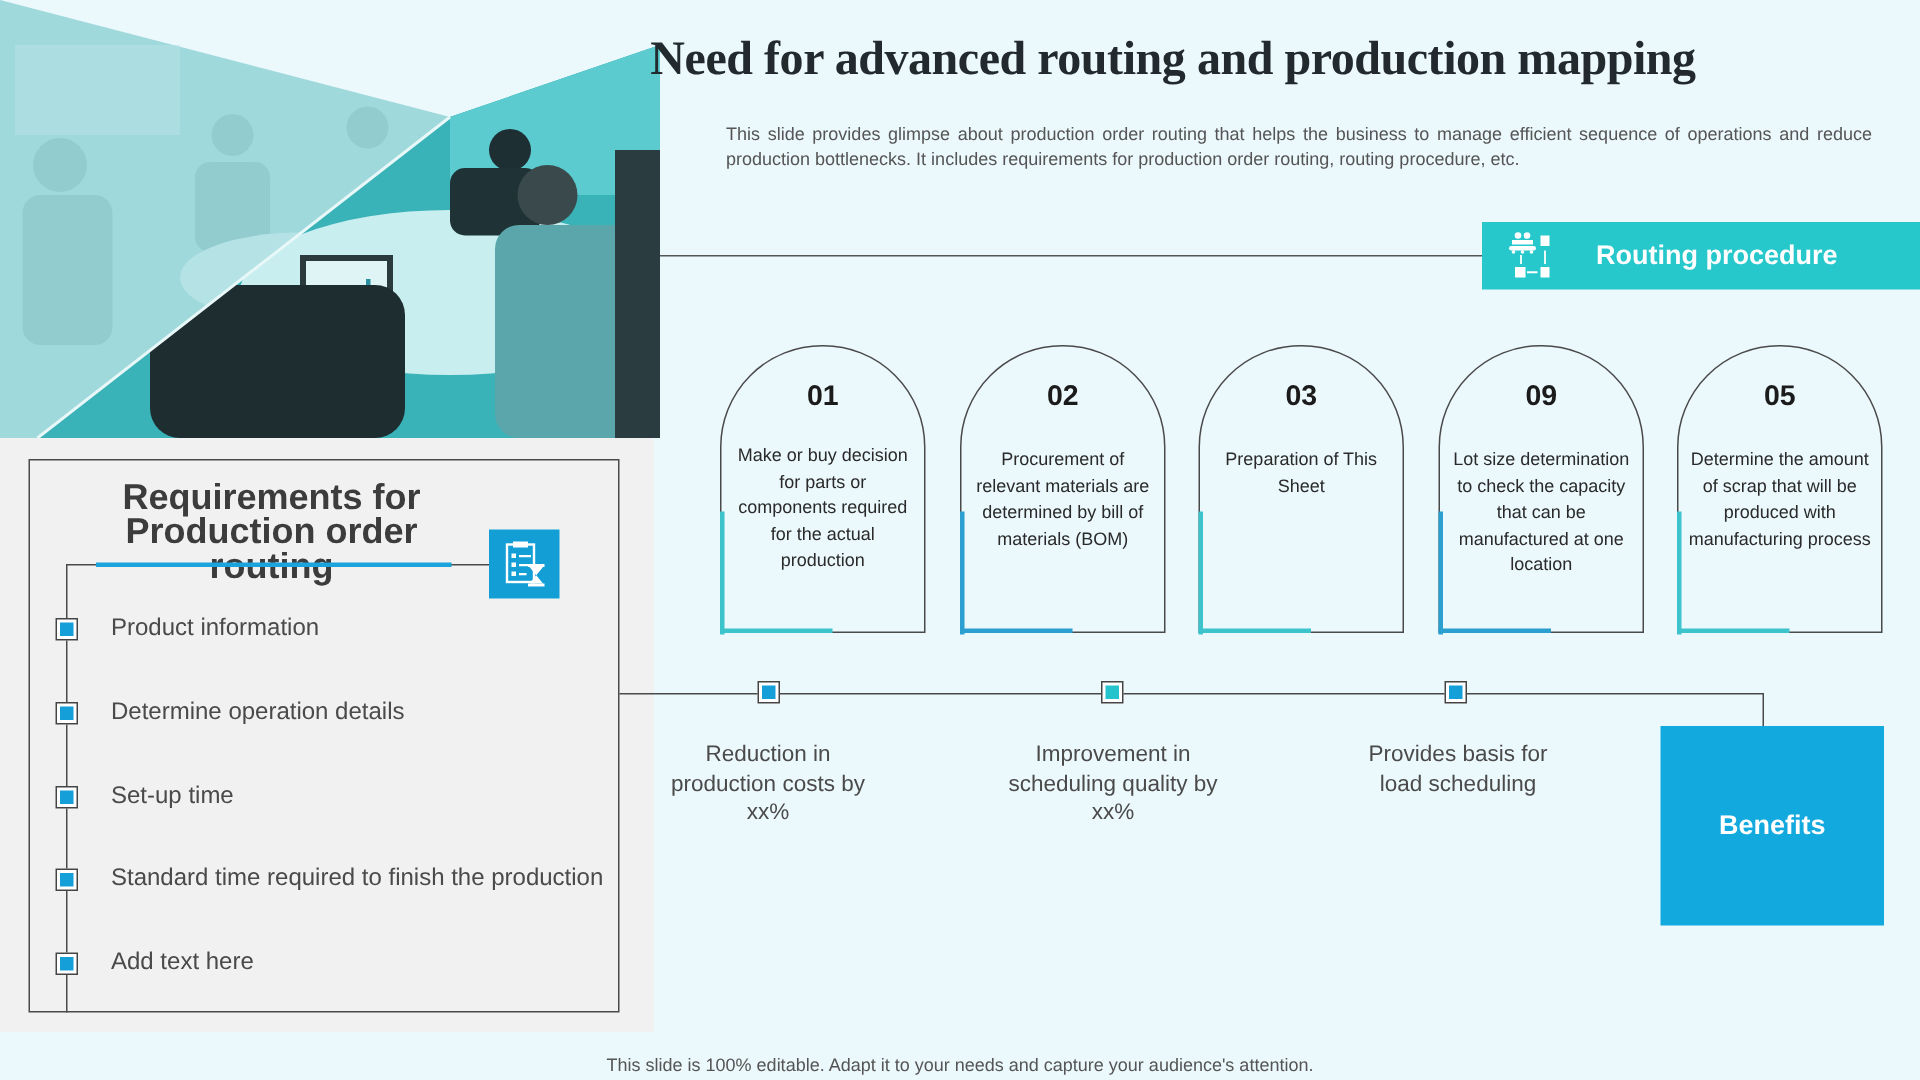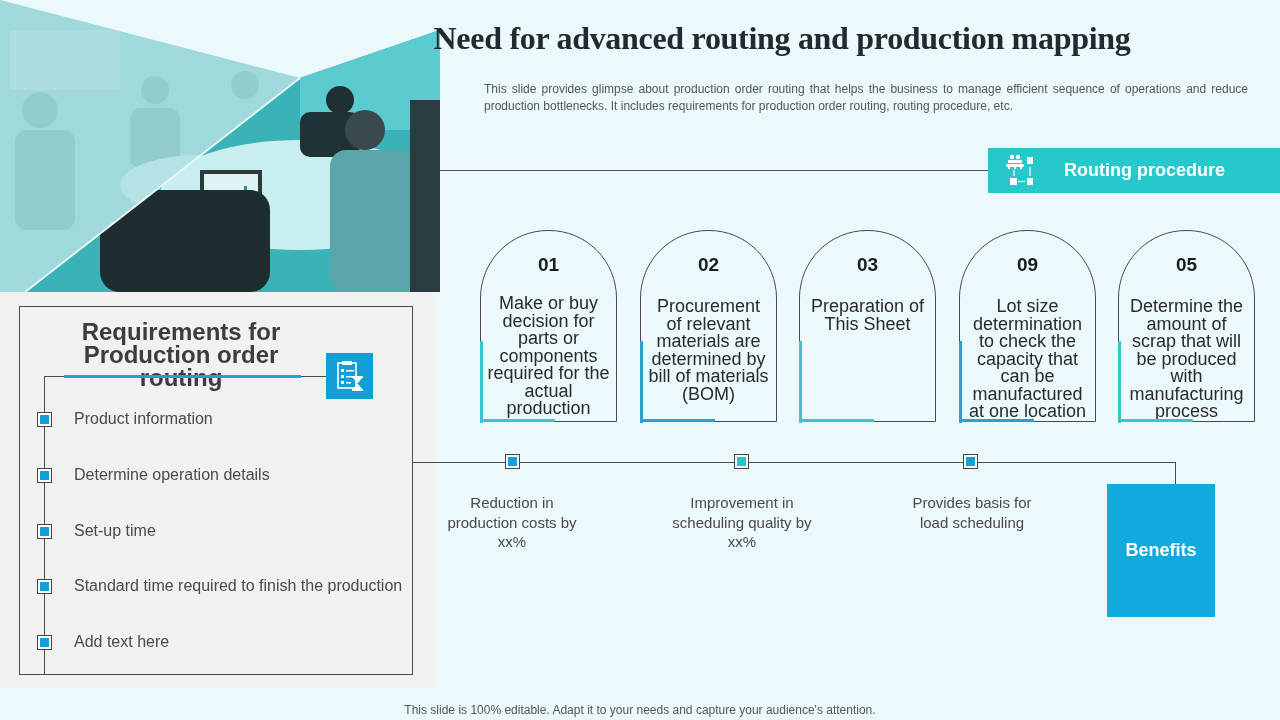--- a/index.html
+++ b/index.html
@@ -61,21 +61,21 @@
       border-radius: 68px 68px 0 0;
       background: transparent;
       text-align: center;
     }
     .arch .num {
       position: absolute; left: 0; right: 0; top: 23px;
       font-weight: bold; font-size: 19px; color: #1b1b1b;
     }
     .arch .txt {
       position: absolute; left: 6px; right: 6px; top: 64px;
-      font-size: 18px; line-height: 17.5px; color: #2a2a2a;
+      font-size: 12px; line-height: 17.5px; color: #2a2a2a;
     }
     .arch .accent-v {
       position: absolute; left: -1px; top: 110px; width: 3px; height: 82px;
     }
     .arch .accent-h {
       position: absolute; left: -1px; bottom: -1px; width: 75px; height: 3px;
     }
 
     
     .req-panel {
@@ -123,21 +123,21 @@
     }
     .ben-line-v {
       left: 1175px; top: 462px; width: 1px; height: 22px; background: #4a4a4a;
     }
     .ben-bullet { top: 454px; }
     .ben-text {
       top: 493px; width: 140px;
       font-size: 15px; line-height: 19.5px; color: #4a4a4a; text-align: center;
     }
     .benefits-box {
-      left: 1107px; top: 484px; width: 108px; height: 133px;
+      left: 1107px; top: 484px; width: 149px; height: 133px;
       background: #11a9de;
       display: flex; align-items: center; justify-content: center;
       color: #fff; font-weight: bold; font-size: 18px; text-align: center;
     }
 
     .footer {
       left: 0; top: 703px; width: 1280px;
       text-align: center; font-size: 12px; color: #555;
     }
   </style>

